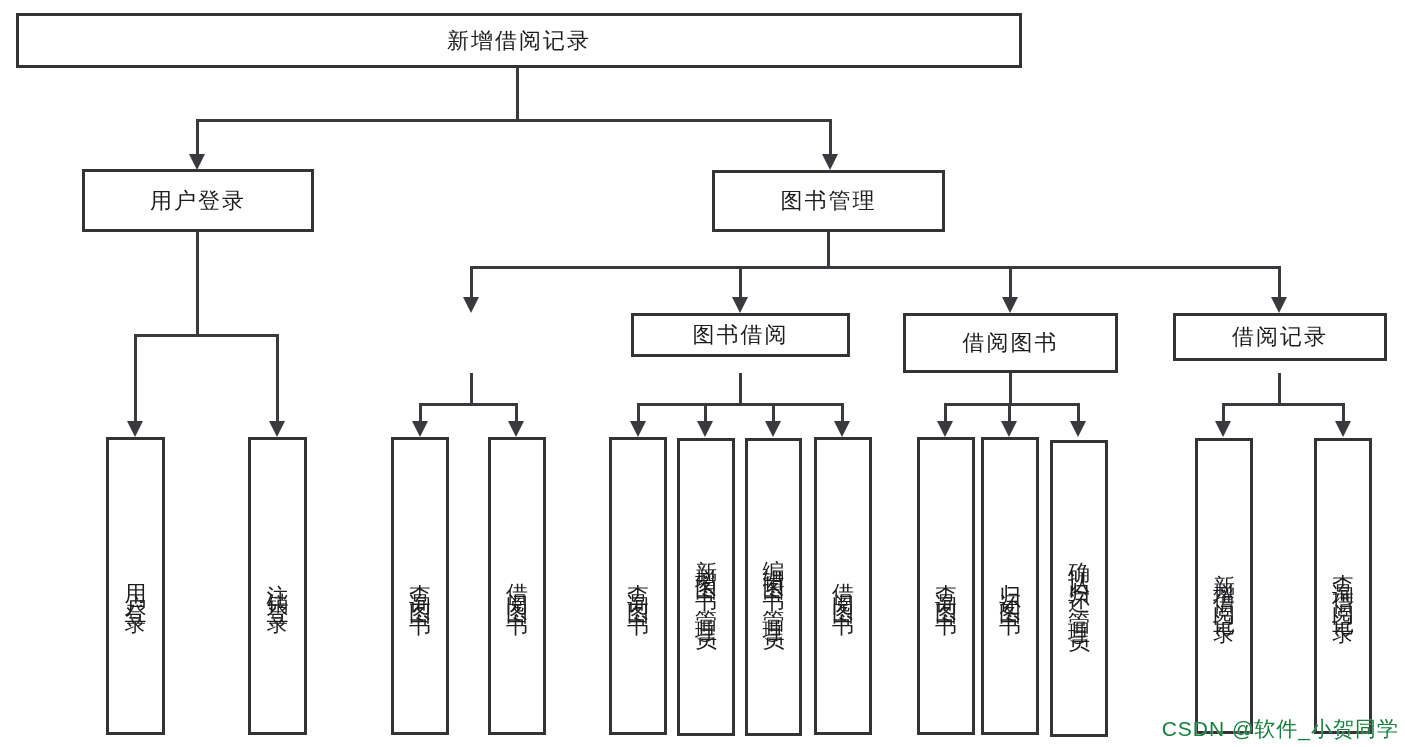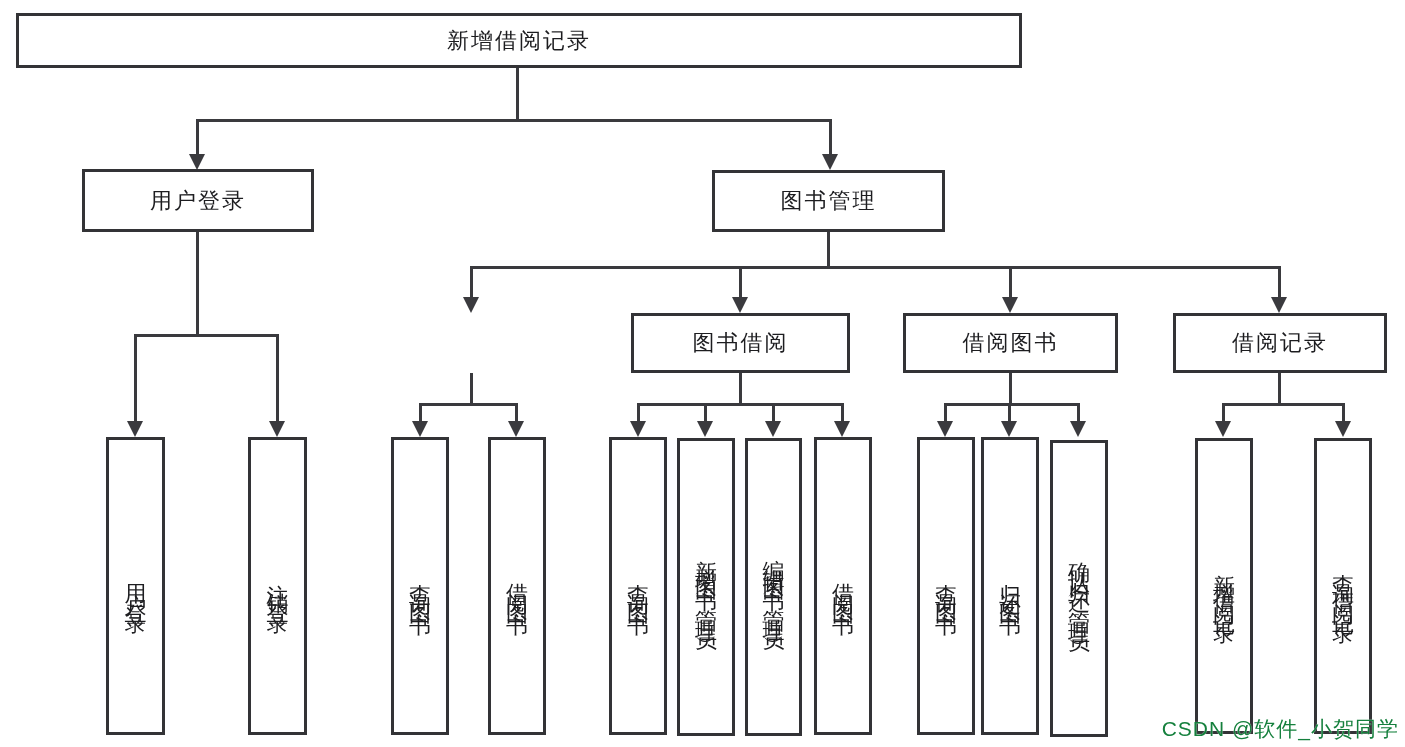--- a/index.html
+++ b/index.html
@@ -146,27 +146,27 @@
     <span>新增借阅记录</span>
   </div>
 
   <div class="node" style="left:82px;top:169px;width:232px;height:63px">
     <span>用户登录</span>
   </div>
   <div class="node" style="left:712px;top:170px;width:233px;height:62px">
     <span>图书管理</span>
   </div>
 
-  <div class="node" style="left:631px;top:313px;width:219px;height:60px">
+  <div class="node" style="left:631px;top:313px;width:219px;height:44px">
     <span>图书借阅</span>
   </div>
   <div class="node" style="left:903px;top:313px;width:215px;height:60px">
     <span>借阅图书</span>
   </div>
-  <div class="node" style="left:1173px;top:313px;width:214px;height:60px">
+  <div class="node" style="left:1173px;top:313px;width:214px;height:48px">
     <span>借阅记录</span>
   </div>
 
   <div class="leaf" style="left:106px;top:437px;width:59px;height:298px">
     <span>用户登录</span>
   </div>
   <div class="leaf" style="left:248px;top:437px;width:59px;height:298px">
     <span>注销登录</span>
   </div>
 

